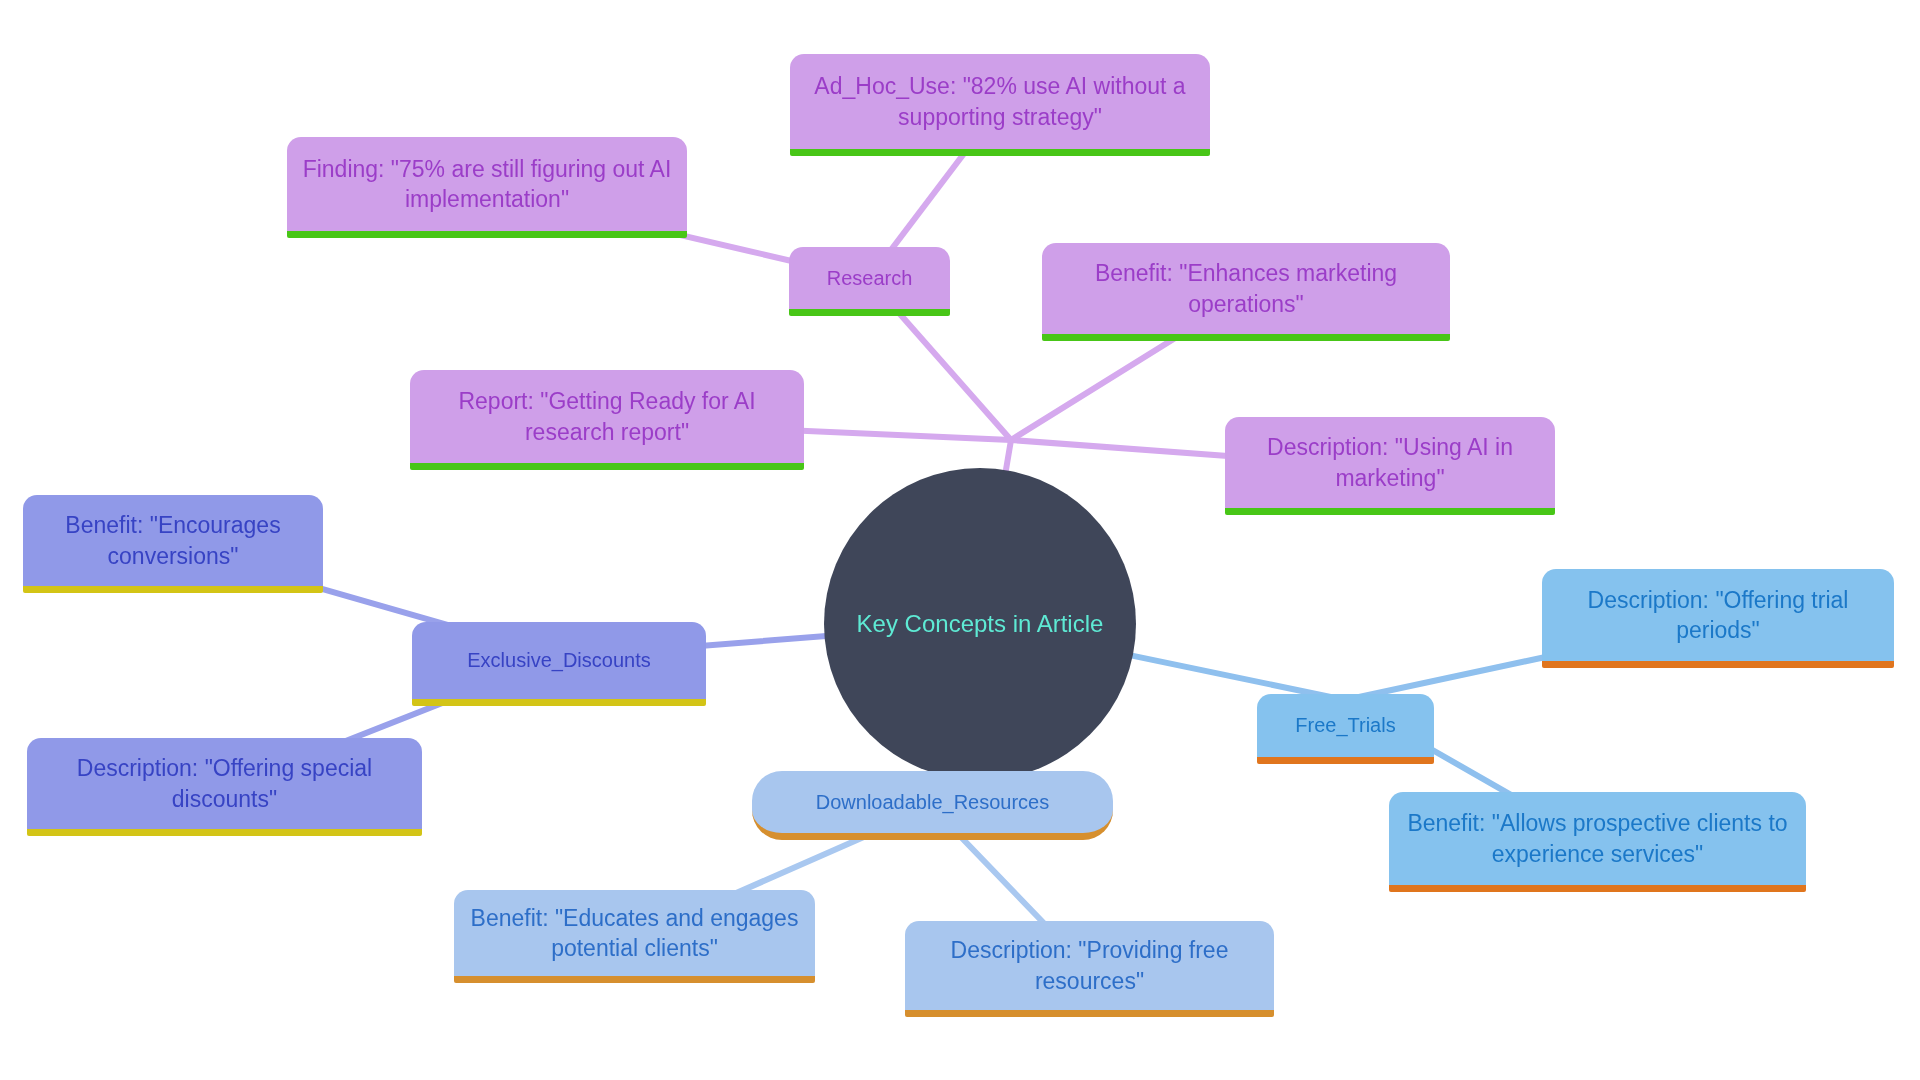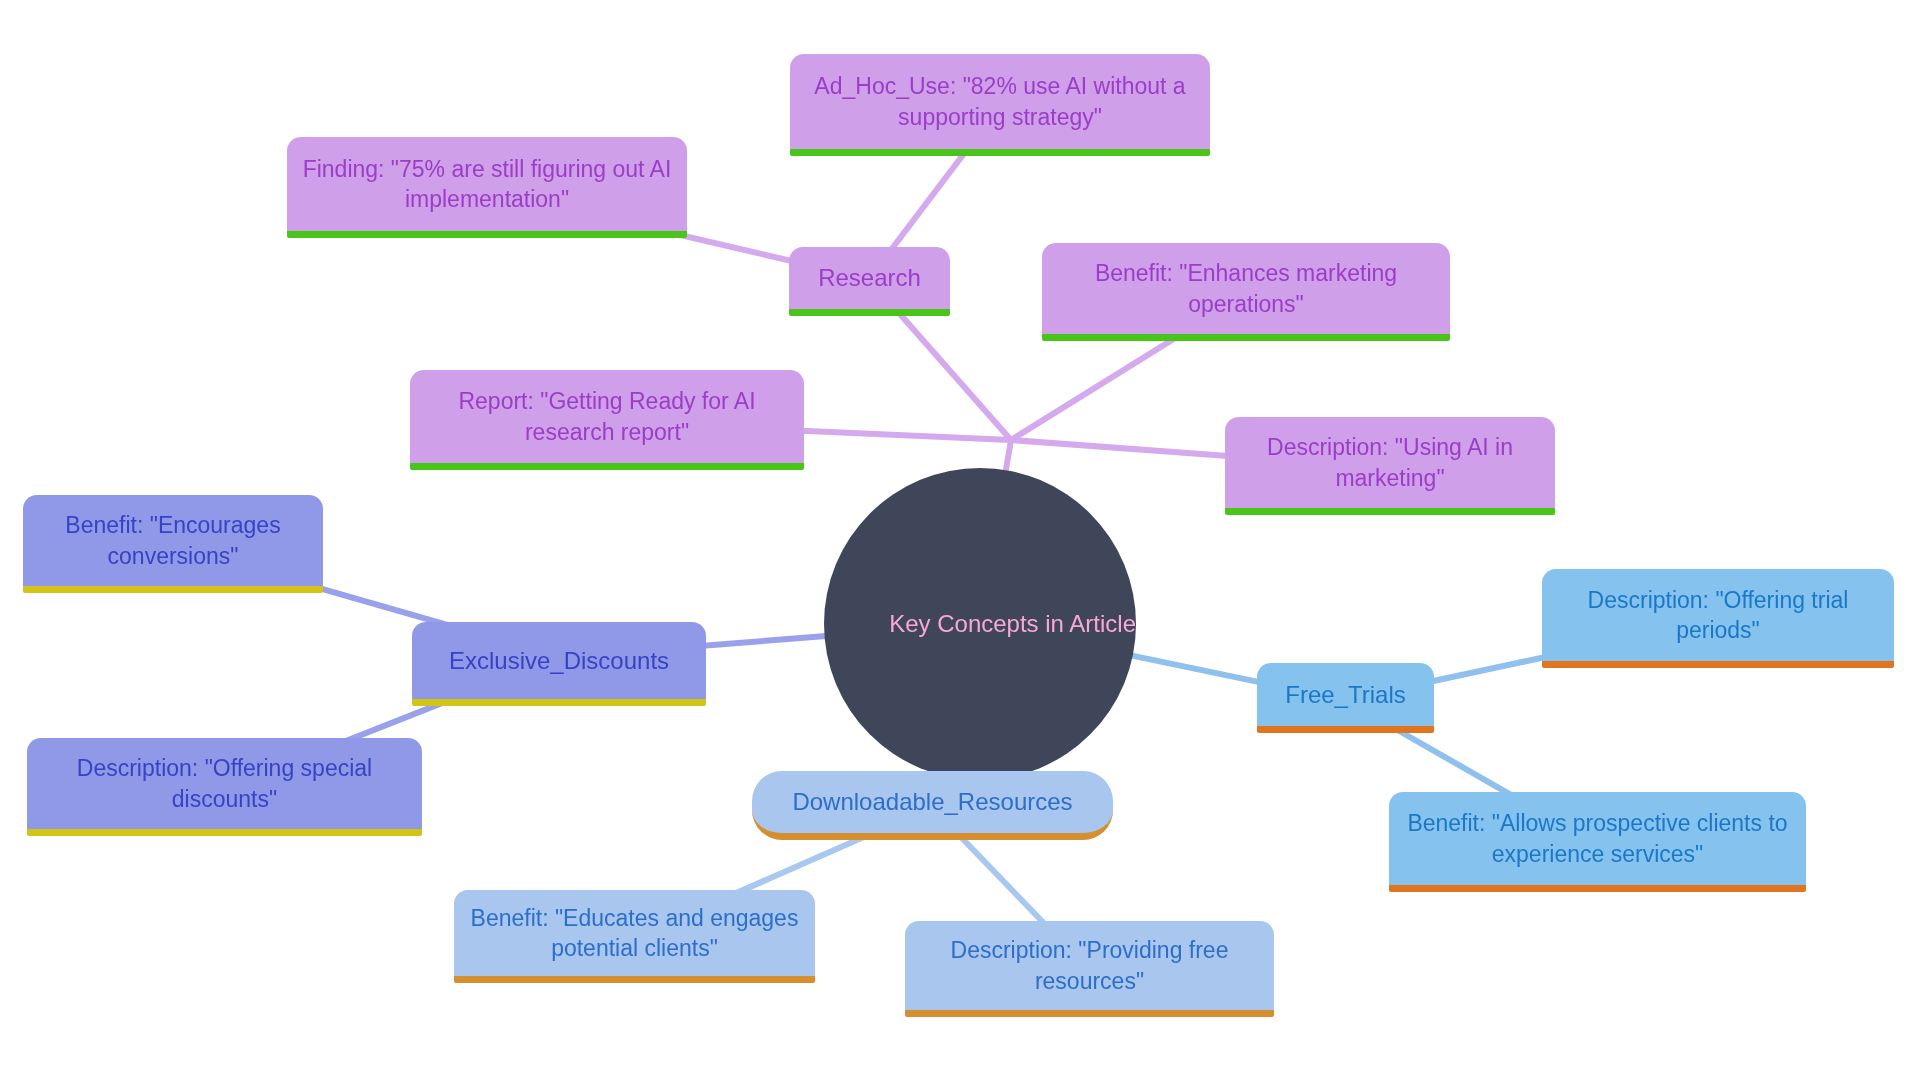--- a/index.html
+++ b/index.html
@@ -8,34 +8,34 @@
     width:1920px;height:1080px;
     overflow:hidden;
     background:#ffffff;
     font-family:"Liberation Sans","DejaVu Sans",sans-serif;
   }
   .edges{position:absolute;left:0;top:0;width:1920px;height:1080px;}
   .center-node{
     position:absolute;left:824px;top:468px;width:312px;height:312px;
     border-radius:50%;
     background:#3F4659;
-    display:flex;align-items:center;justify-content:flex-end;
-    color:#f9a8d4;font-size:24px;white-space:nowrap;
+    display:flex;align-items:center;justify-content:center;
+    color:#5eead4;font-size:24px;white-space:nowrap;
   }
   .node{
     position:absolute;
     display:flex;align-items:center;justify-content:center;
     text-align:center;
     border-radius:14px 14px 2px 2px;
     padding:4px 14px;
     box-sizing:border-box;
     line-height:1.32;
     font-size:23px;
   }
-  .node.parent{font-size:24px;white-space:nowrap;padding:4px 16px;}
+  .node.parent{font-size:20px;white-space:nowrap;padding:4px 16px;}
   
   .b-gen { background:#CF9FE9; color:#9B3DC8; border-bottom:7px solid #48C617; }
   .b-exc { background:#9099E8; color:#3743C4; border-bottom:7px solid #D3C416; }
   .b-ft  { background:#85C2EE; color:#1B78C8; border-bottom:7px solid #E0751D; }
   .b-dl  { background:#A8C6EE; color:#2D6EC8; border-bottom:7px solid #D68F2E; }
 </style>
 </head>
 <body>
 
 <div class="canvas">
@@ -100,21 +100,21 @@
   <div class="node parent b-exc" style="left:412px;top:622px;width:294px;height:84px;">
     <span>Exclusive_Discounts</span>
   </div>
   <div class="node b-exc" style="left:27px;top:738px;width:395px;height:98px;">
     <span>Description: "Offering special discounts"</span>
   </div>
 
   <div class="node b-ft" style="left:1542px;top:569px;width:352px;height:99px;">
     <span>Description: "Offering trial periods"</span>
   </div>
-  <div class="node parent b-ft" style="left:1257px;top:663px;width:177px;height:70px;">
+  <div class="node parent b-ft" style="left:1257px;top:694px;width:177px;height:70px;">
     <span>Free_Trials</span>
   </div>
   <div class="node b-ft" style="left:1389px;top:792px;width:417px;height:100px;">
     <span>Benefit: "Allows prospective clients to experience services"</span>
   </div>
 
   <div class="node parent b-dl" style="left:752px;top:771px;width:361px;height:69px;border-radius:30px;">
     <span>Downloadable_Resources</span>
   </div>
   <div class="node b-dl" style="left:454px;top:890px;width:361px;height:93px;">

